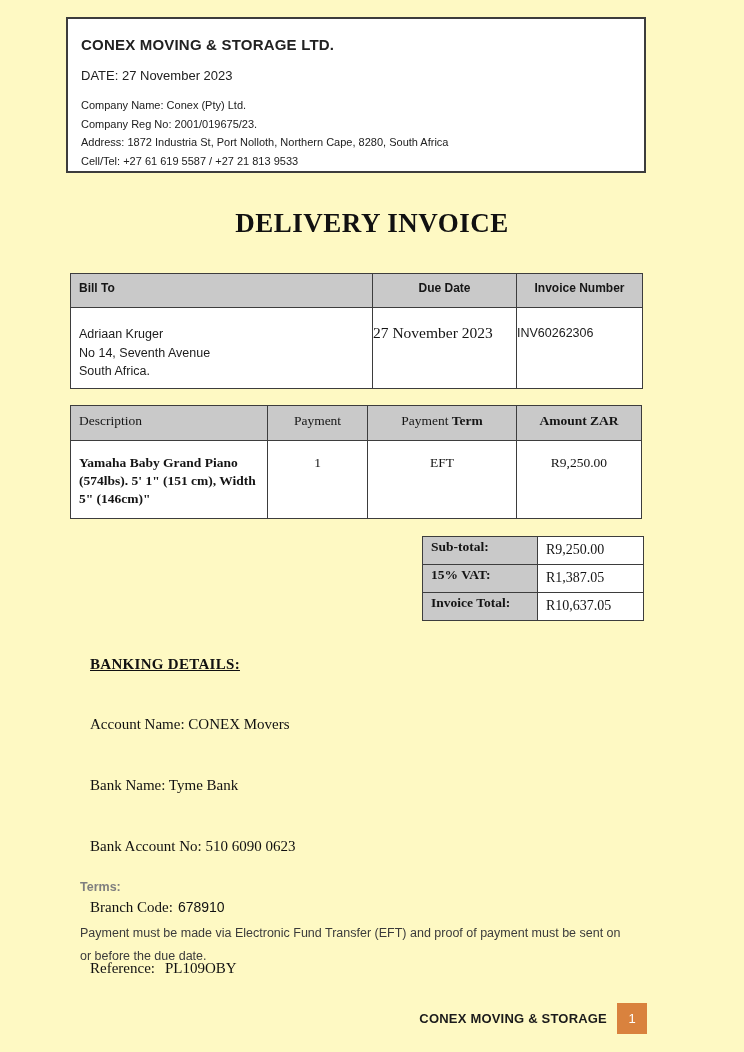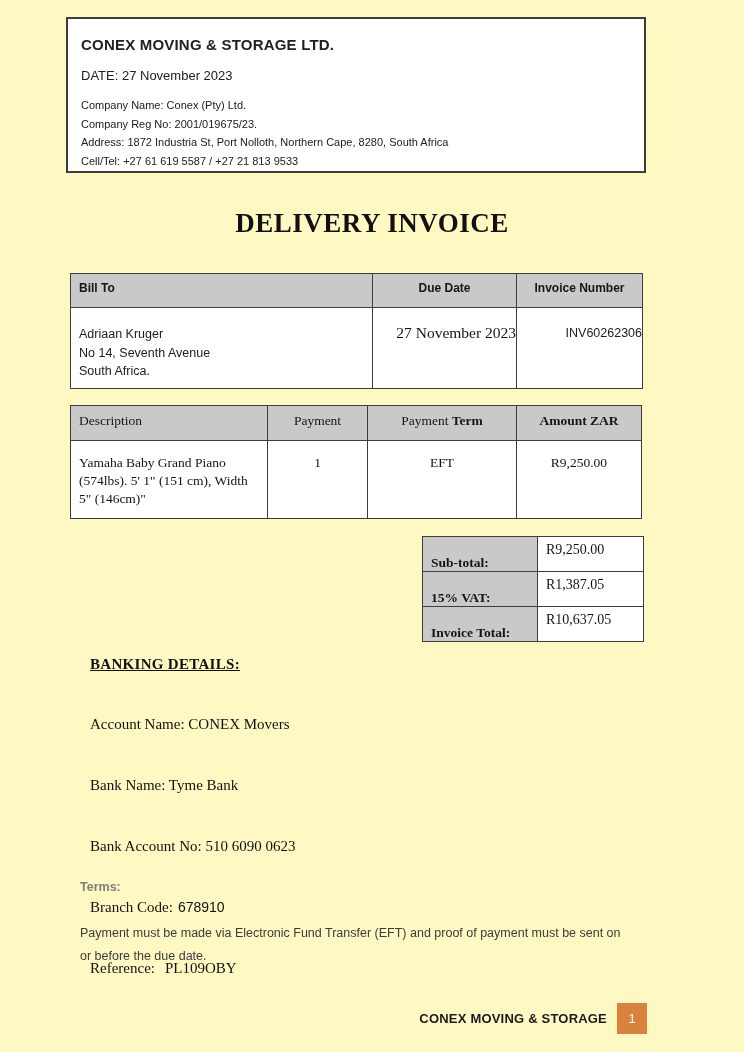--- a/index.html
+++ b/index.html
@@ -67,53 +67,53 @@
     padding-top: 7px;
     font-size: 12px;
     font-weight: 700;
     text-align: center;
     color: #161616;
   }
   .bill-table th.cell-left { text-align: left; padding-left: 8px; }
   .bill-table td { height: 81px; vertical-align: top; background: #ffffff; }
   .bill-to-cell { padding: 17px 8px 0 8px; font-size: 12.5px; line-height: 18.5px; color: #1c1c1c; }
   .due-date-cell {
-    text-align: right; padding-top: 16px;
+    text-align: left; padding-top: 16px;
     font-family: "Liberation Serif", serif;
     font-size: 15.5px; color: #141414;
   }
-  .inv-num-cell { text-align: right; padding-top: 18px; font-size: 12.5px; color: #1c1c1c; }
+  .inv-num-cell { text-align: left; padding-top: 18px; font-size: 12.5px; color: #1c1c1c; }
 
   
   .items-table { position: absolute; left: 70px; top: 405px; font-family: "Liberation Serif", serif; }
   .items-table th {
     background: #c9c9c9;
     height: 35px;
     vertical-align: top;
     padding-top: 7px;
     font-size: 13.5px;
     font-weight: 400;
     text-align: center;
     color: #161616;
   }
   .items-table th.cell-left { text-align: left; padding-left: 8px; }
   .items-table .hdr-bold { font-weight: 700; }
   .items-table td { height: 78px; vertical-align: top; background: #ffffff; font-size: 13.5px; color: #141414; }
-  .desc-cell { padding: 13px 4px 0 8px; line-height: 18px; }
+  .desc-cell { padding: 13px 4px 0 8px; line-height: 18px; font-weight: bold; }
   .qty-cell, .term-cell, .amount-cell { text-align: center; padding-top: 14px; }
 
   
   .totals-table { position: absolute; left: 422px; top: 536px; font-family: "Liberation Serif", serif; }
   .totals-table td { height: 28px; vertical-align: top; }
   .totals-label {
     width: 115px;
     background: #c9c9c9;
     font-weight: 700;
     font-size: 13.5px;
-    padding: 18px 0 0 8px;
+    padding: 2px 0 0 8px;
     color: #141414;
   }
   .totals-value {
     width: 106px;
     background: #ffffff;
     font-size: 14px;
     padding: 5px 0 0 8px;
     color: #141414;
   }
 

